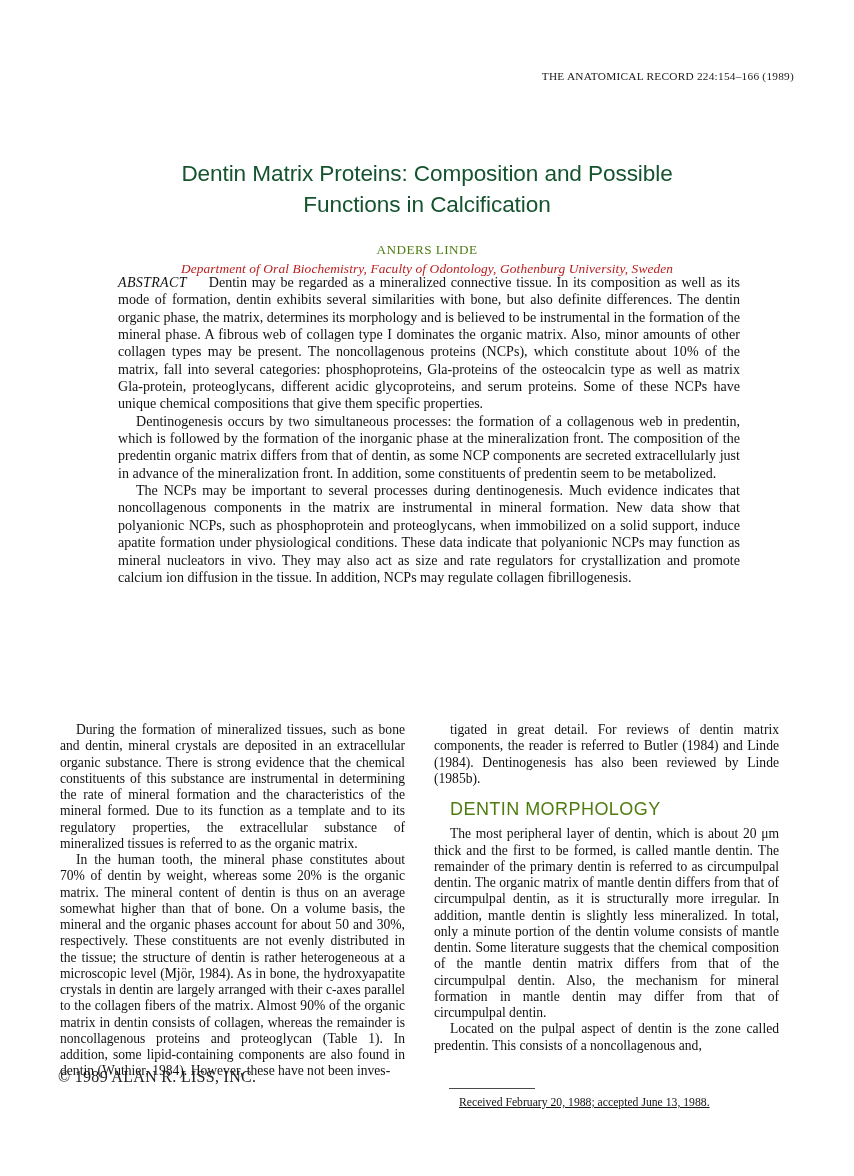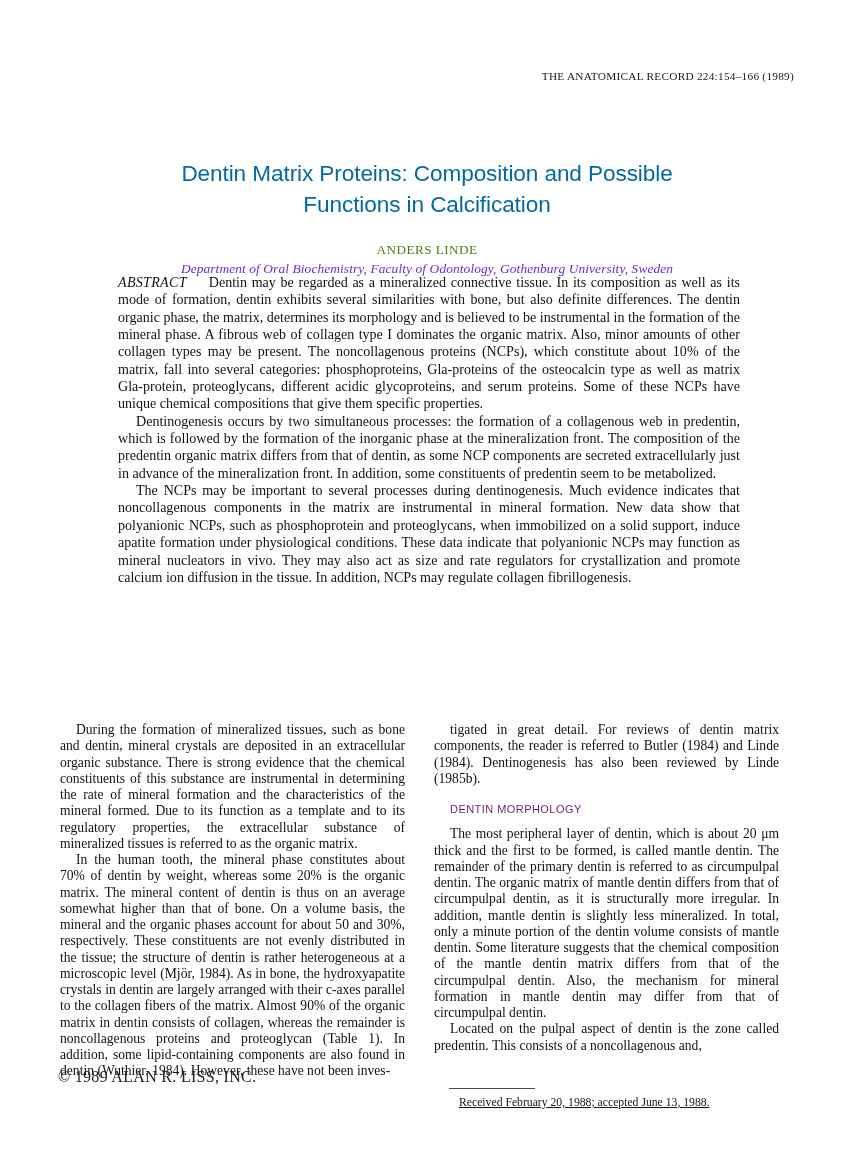--- a/index.html
+++ b/index.html
@@ -40,35 +40,35 @@
     left: 110px;
     width: 634px;
     text-align: center;
   }
   .article-title {
     font-family: "Liberation Sans", "DejaVu Sans", sans-serif;
     font-size: 22.6px;
     font-weight: 400;
     line-height: 31px;
     letter-spacing: -0.1px;
-    color: #0369a1;
+    color: #14532d;
     margin: 0;
   }
   .author-name {
     margin-top: 22px;
     font-size: 13.2px;
     letter-spacing: 0.45px;
     color: #4d7c0f;
   }
   .author-affil {
     margin-top: 3px;
     font-style: italic;
     font-size: 13.4px;
     letter-spacing: 0.1px;
-    color: #6d28d9;
+    color: #b91c1c;
   }
 
   
   .abstract {
     position: absolute;
     top: 274px;
     left: 118px;
     width: 622px;
     font-size: 14.05px;
     line-height: 17.35px;
@@ -111,27 +111,27 @@
   .col-right { left: 374px; }
   .col p {
     margin: 0;
     text-indent: 16px;
     text-align: justify;
   }
   .col p.first { text-indent: 16px; }
 
   .section-heading {
     font-family: "Liberation Sans", "DejaVu Sans", sans-serif;
-    font-size: 11px;
+    font-size: 18px;
     font-weight: 400;
     letter-spacing: 0.45px;
     text-align: center;
     text-indent: 0;
     margin: 14px 0 9px 0 !important;
-    color: #701a75;
+    color: #4d7c0f;
   }
 
   
   .footnote-wrap {
     position: absolute;
     left: 449px;
     top: 1088px;
     width: 345px;
   }
   .footnote-rule {

